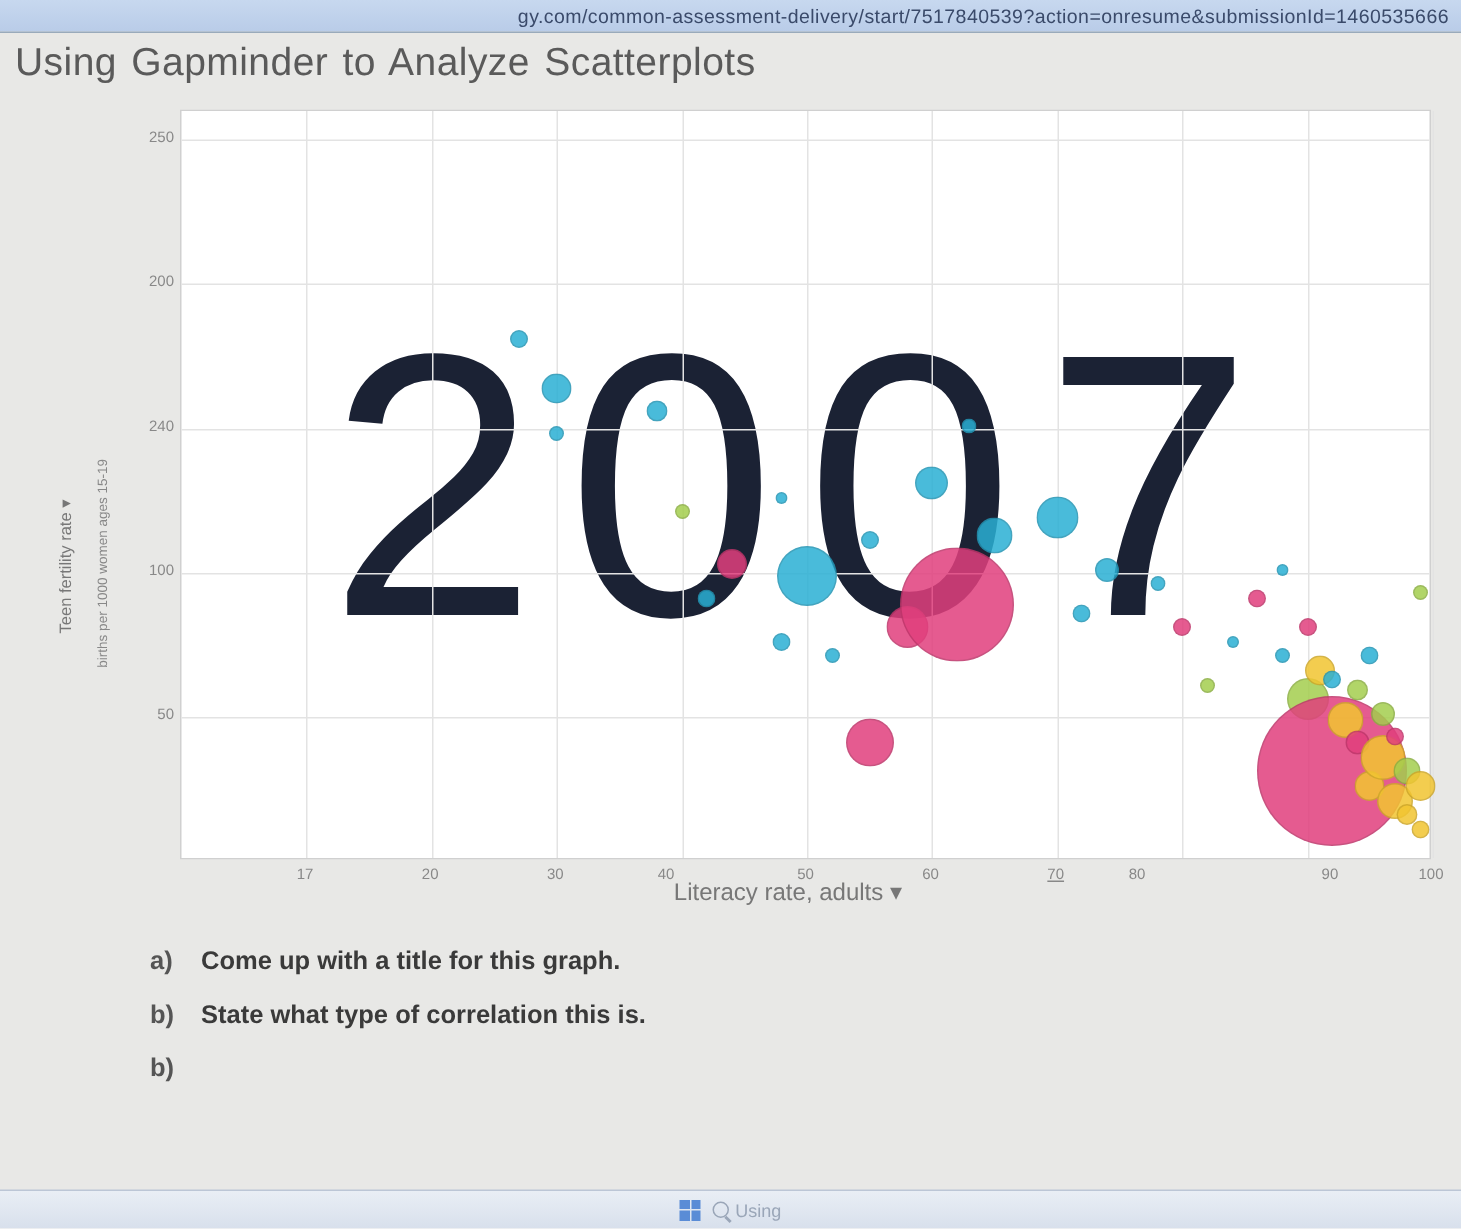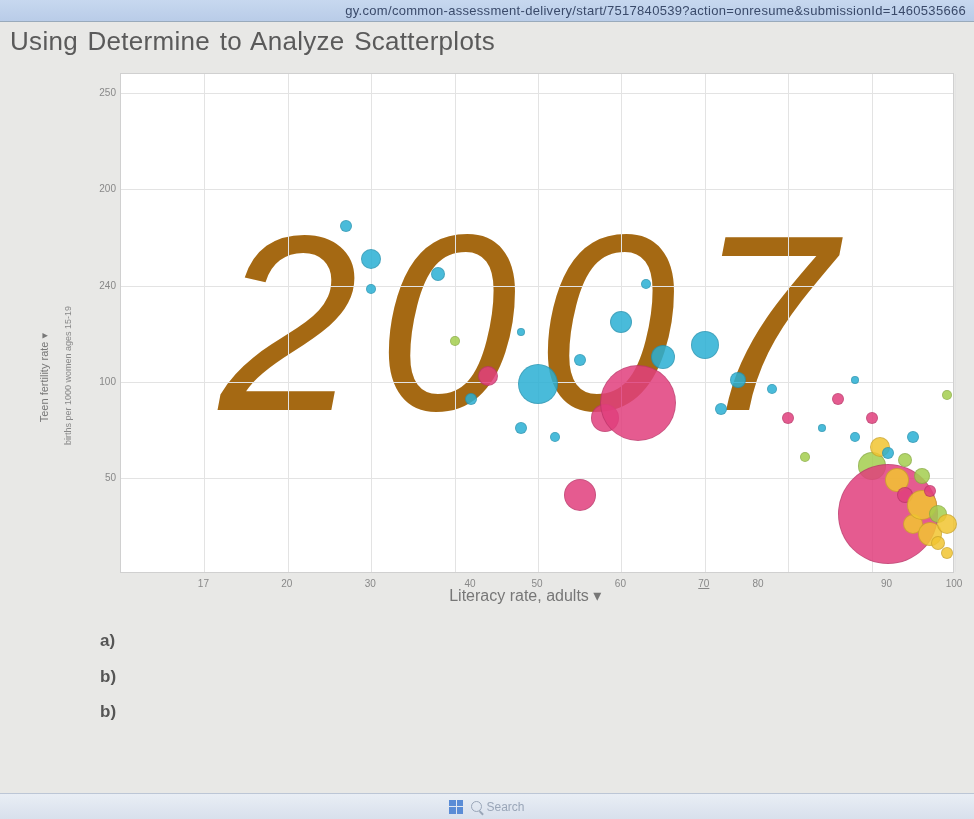--- a/index.html
+++ b/index.html
@@ -95,27 +95,26 @@
     color: #888;
   }
   .year-bg {
     position: absolute;
     inset: 0;
     display: flex;
     align-items: center;
     justify-content: center;
     font-size: 250px;
     font-weight: 400;
-    color: #a16207;
+    color: #0f172a;
     letter-spacing: 20px;
     user-select: none;
     font-family: Arial, sans-serif;
     opacity: 0.95;
     pointer-events: none;
-    font-style: italic;
   }
   .bubble {
     position: absolute;
     border-radius: 50%;
     transform: translate(-50%, 50%);
     opacity: 0.85;
     border: 1px solid rgba(0,0,0,0.15);
   }
   .questions {
     padding: 10px 20px 0 90px;
@@ -158,21 +157,21 @@
   .mag::after{content:'';position:absolute;width:5px;height:1.5px;background:#9aa6b8;bottom:-2px;right:-3px;transform:rotate(45deg);}
 </style>
 </head>
 <body>
 
 <div class="url-bar">
   <span>gy.com/common-assessment-delivery/start/7517840539?action=onresume&amp;submissionId=1460535666</span>
 </div>
 
 <div class="page">
-  <div class="page-title">Using Determine to Analyze Scatterplots</div>
+  <div class="page-title">Using Gapminder to Analyze Scatterplots</div>
 
   <div class="chart-area">
     <div class="y-axis-label">Teen fertility rate ▾</div>
     <div class="y-sub-label">births per 1000 women ages 15-19</div>
 
     <div class="plot" id="plot">
       <div class="year-bg">2007</div>
     <div class="gridline-v" style="left: 83.4px;"></div>
         <div class="gridline-v" style="left: 166.8px;"></div>
         <div class="gridline-v" style="left: 250.2px;"></div>
@@ -234,54 +233,56 @@
         <div class="bubble" style="left: 817.32px; bottom: 28.8462px; width: 14px; height: 14px; background: rgb(242, 197, 49);"></div>
         <div class="bubble" style="left: 825.66px; bottom: 48.0769px; width: 20px; height: 20px; background: rgb(242, 197, 49);"></div>
         <div class="bubble" style="left: 825.66px; bottom: 19.2308px; width: 12px; height: 12px; background: rgb(242, 197, 49);"></div>
         <div class="bubble" style="left: 825.66px; bottom: 176.923px; width: 10px; height: 10px; background: rgb(164, 206, 78);"></div>
       </div>
 
     <div class="x-axis-label">Literacy rate, adults ▾</div>
   <div class="tick-x" style="left: 153.4px;">17</div>
       <div class="tick-x" style="left: 236.8px;">20</div>
       <div class="tick-x" style="left: 320.2px;">30</div>
-      <div class="tick-x" style="left: 420px;">40</div>
+      <div class="tick-x" style="left: 394px;">40</div>
       <div class="tick-x" style="left: 487px;">50</div>
       <div class="tick-x" style="left: 570.4px;">60</div>
       <div class="tick-x" style="left: 653.8px; text-decoration: underline;">70</div>
       <div class="tick-x" style="left: 708px; margin-top: 20px;">80</div>
       <div class="tick-x" style="left: 820.6px; margin-left: 16px;">90</div>
       <div class="tick-x" style="left: 904px;">100</div>
       <div class="tick-y" style="top: 413.846px;">50</div>
       <div class="tick-y" style="top: 317.692px;">100</div>
       <div class="tick-y" style="top: 221.538px;">240</div>
       <div class="tick-y" style="top: 125.385px;">200</div>
       <div class="tick-y" style="top: 29.2308px;">250</div>
     </div>
 
   <div class="questions" id="questions">
       <div class="row">
         <div class="lbl">a)</div>
+        <div class="txt">Come up with a title for this graph.</div>
       </div>
       <div class="row">
         <div class="lbl">b)</div>
+        <div class="txt">State what type of correlation this is.</div>
       </div>
       <div class="row">
         <div class="lbl">b)</div>
       </div>
       <div class="row">
         <div class="lbl"></div>
       </div>
     </div>
 </div>
 
 <div class="taskbar">
   <div class="win-icon">
       <span></span>
       <span></span>
       <span></span>
       <span></span>
     </div>
   <div class="search-pill">
     <span class="mag"></span>
-    <span>Search</span>
+    <span>Using</span>
   </div>
 </div>
 
 </body></html>

